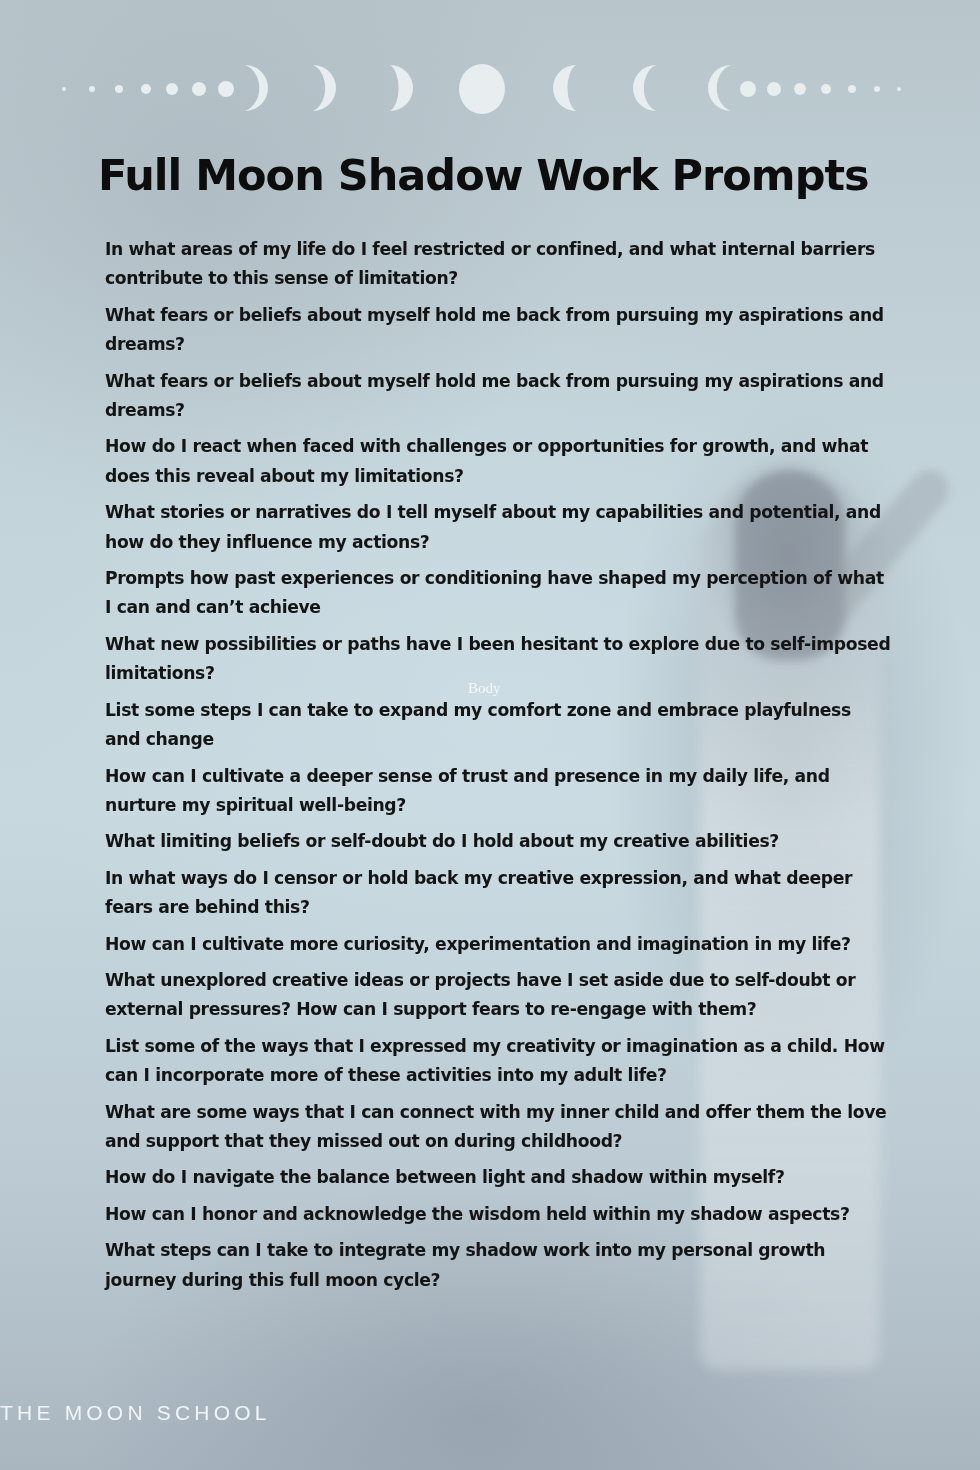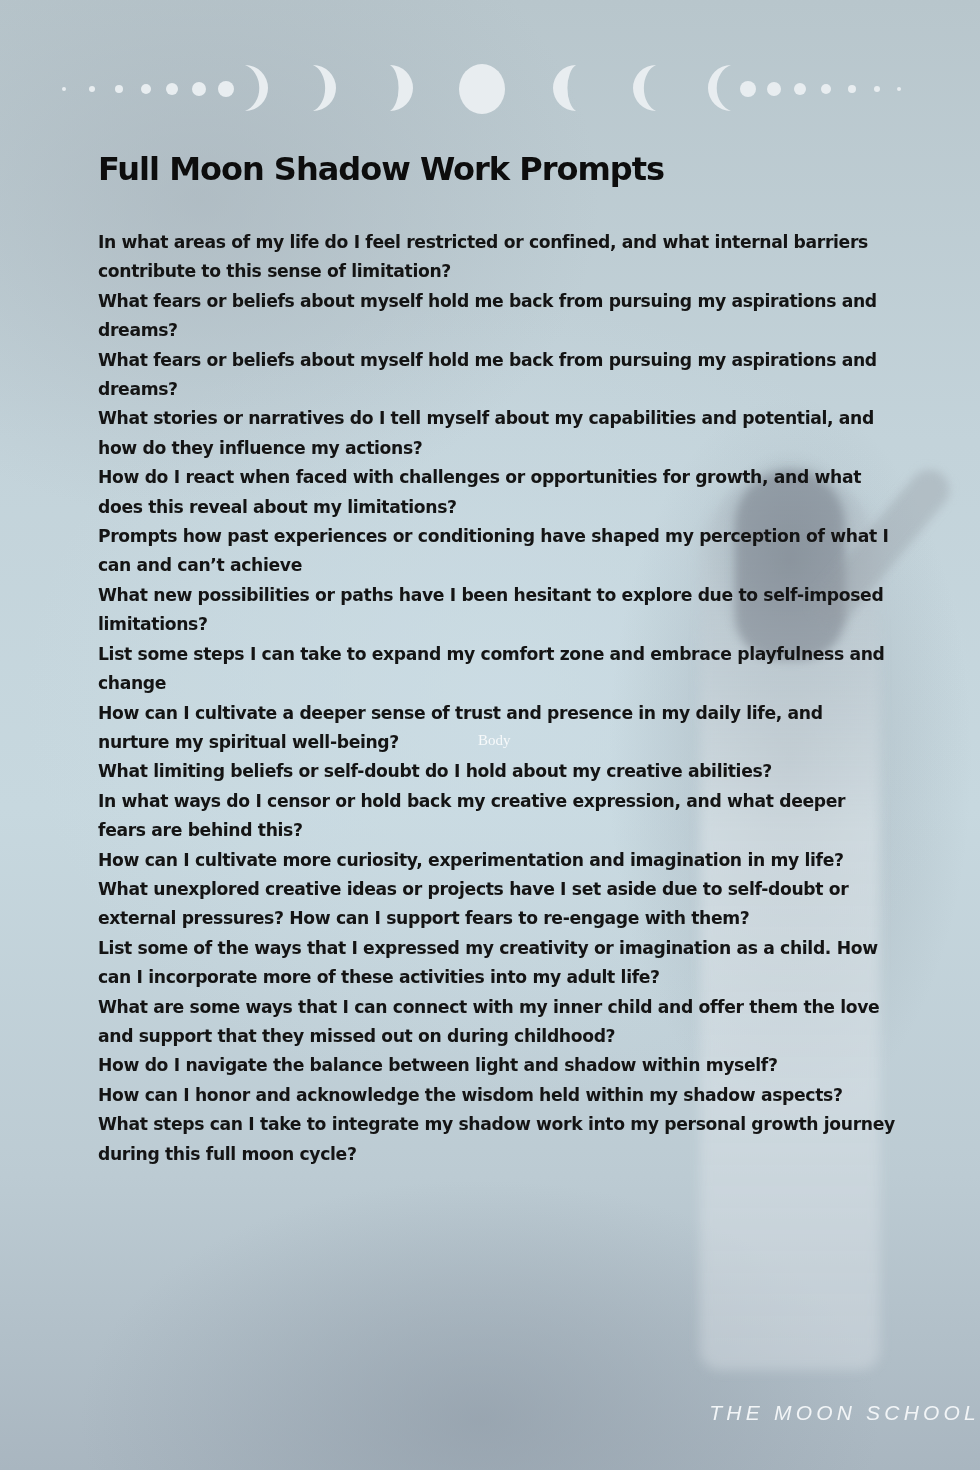--- a/index.html
+++ b/index.html
@@ -36,37 +36,36 @@
   .moon-row {
     position: absolute; top: 60px; left: 0; width: 980px; height: 60px;
   }
   .dot, .moon {
     position: absolute; background: #e8edf0; border-radius: 50%;
   }
   .crescent { position: absolute; width: 46px; height: 50px; }
   h1 {
     position: absolute; left: 98px; top: 150px; margin: 0;
     font-family: "DejaVu Sans", sans-serif; font-weight: bold;
-    font-size: 32px; letter-spacing: -1px; color: #0d0d0d;
+    font-size: 43px; letter-spacing: -1px; color: #0d0d0d;
   }
   .prompts {
     position: absolute; left: 98px; top: 228px; width: 800px;
     font-family: "DejaVu Sans", sans-serif; font-weight: bold;
     font-size: 17.2px; line-height: 29.4px; color: #141414; letter-spacing: -0.35px;
   }
-  .prompts p { margin: 0; }
+  .prompts p { margin: 7px; }
   .overlay-label {
-    position: absolute; left: 468px; top: 732px;
-    font-family: "Liberation Serif", serif; font-size: 15px; color: rgba(255,255,255,0.85); margin-left: 10px;
+    position: absolute; left: 468px; top: 680px;
+    font-family: "Liberation Serif", serif; font-size: 15px; color: rgba(255,255,255,0.85);
   }
   .footer {
-    position: absolute; left: 0; width: 980px; top: 1401px; text-align: right;
+    position: absolute; left: 0; width: 980px; top: 1401px; text-align: left;
     font-family: "Liberation Sans", sans-serif; font-size: 21px; letter-spacing: 4.2px;
     color: #f2f5f7;
-    font-style: italic;
   }
 </style>
 </head>
 <body>
 
 <div class="bg"></div>
 <div class="figure"></div>
 <div class="figure-head"></div>
 <div class="figure-arm"></div>
 
@@ -110,22 +109,22 @@
   <div class="dot" style="left:874px;top:26px;width:6px;height:6px;"></div>
   <div class="dot" style="left:897px;top:27px;width:4px;height:4px;"></div>
 </div>
 
 <h1>Full Moon Shadow Work Prompts</h1>
 
 <div class="prompts">
   <p>In what areas of my life do I feel restricted or confined, and what internal barriers contribute to this sense of limitation?</p>
   <p>What fears or beliefs about myself hold me back from pursuing my aspirations and dreams?</p>
   <p>What fears or beliefs about myself hold me back from pursuing my aspirations and dreams?</p>
+  <p>How do I react when faced with challenges or opportunities for growth, and what does this reveal about my limitations?</p>
   <p>What stories or narratives do I tell myself about my capabilities and potential, and how do they influence my actions?</p>
-  <p>How do I react when faced with challenges or opportunities for growth, and what does this reveal about my limitations?</p>
   <p>Prompts how past experiences or conditioning have shaped my perception of what I can and can’t achieve</p>
   <p>What new possibilities or paths have I been hesitant to explore due to self-imposed limitations?</p>
   <p>List some steps I can take to expand my comfort zone and embrace playfulness and change</p>
   <p>How can I cultivate a deeper sense of trust and presence in my daily life, and nurture my spiritual well-being?</p>
   <p>What limiting beliefs or self-doubt do I hold about my creative abilities?</p>
   <p>In what ways do I censor or hold back my creative expression, and what deeper fears are behind this?</p>
   <p>How can I cultivate more curiosity, experimentation and imagination in my life?</p>
   <p>What unexplored creative ideas or projects have I set aside due to self-doubt or external pressures? How can I support fears to re-engage with them?</p>
   <p>List some of the ways that I expressed my creativity or imagination as a child. How can I incorporate more of these activities into my adult life?</p>
   <p>What are some ways that I can connect with my inner child and offer them the love and support that they missed out on during childhood?</p>

